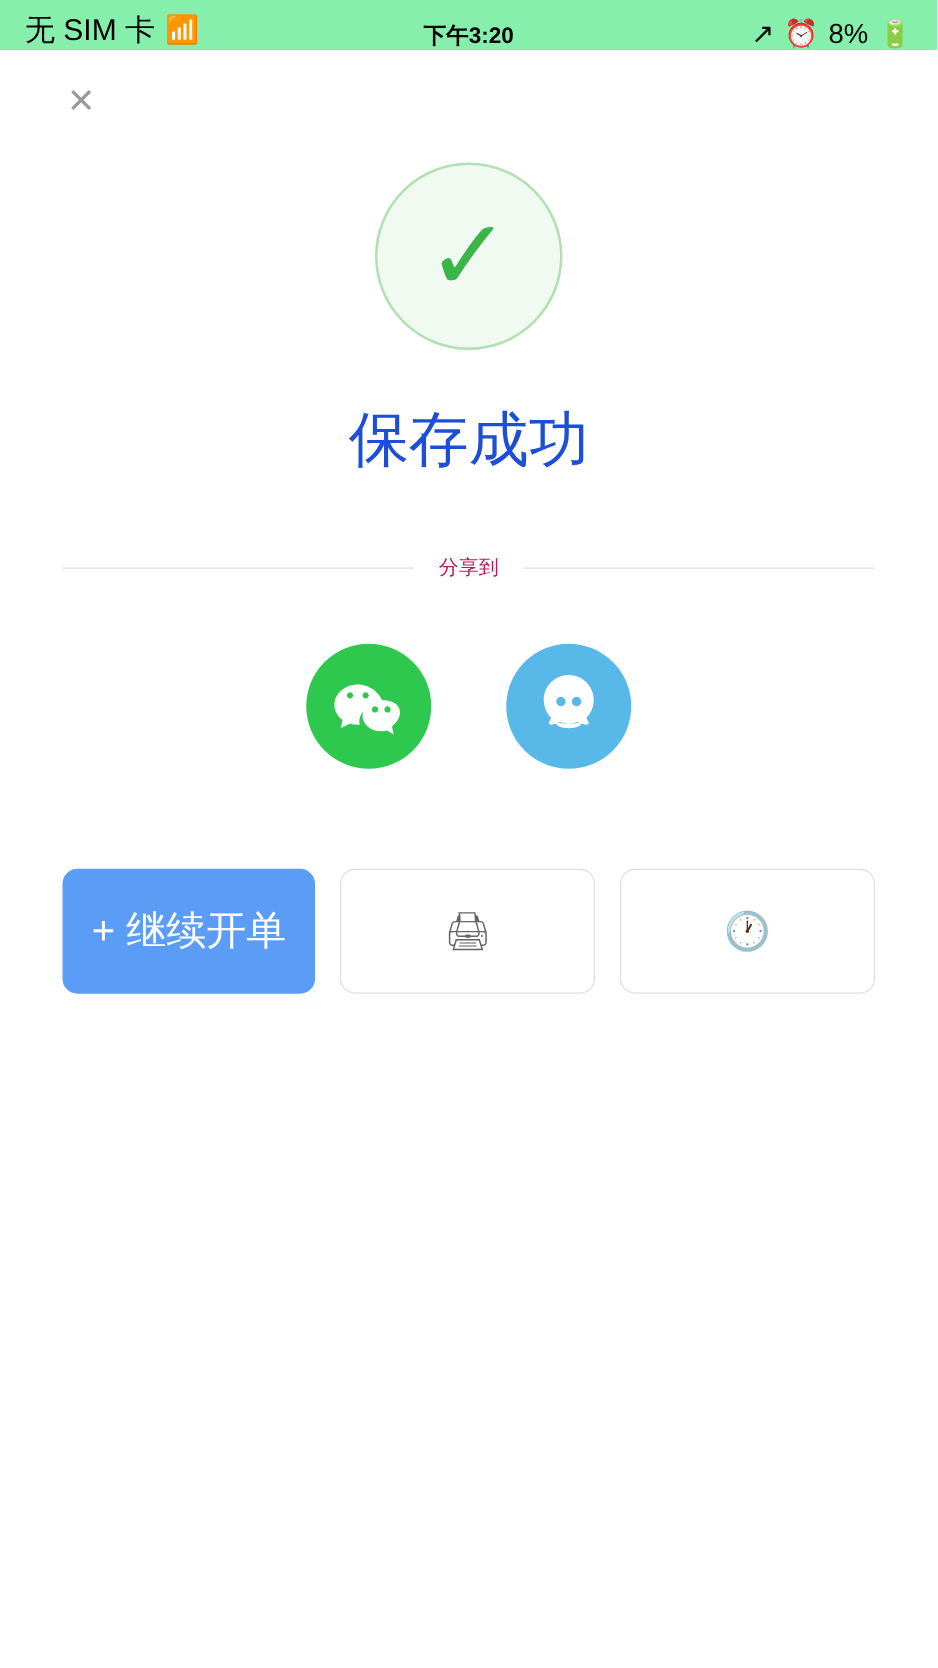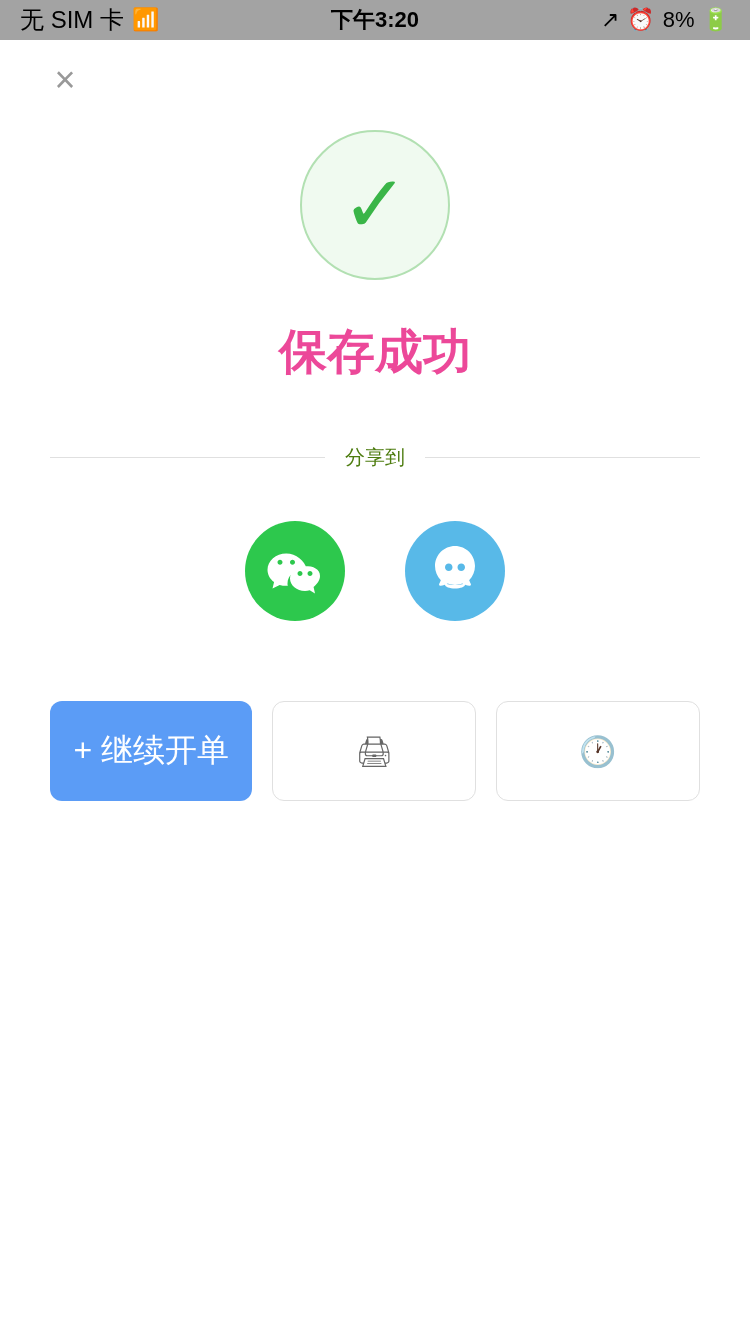--- a/index.html
+++ b/index.html
@@ -10,38 +10,38 @@
       min-height: 1334px;
       background: #ffffff;
       font-family: -apple-system, "PingFang SC", "Helvetica Neue", Arial, sans-serif;
       position: relative;
     }
 
     
     .status-bar {
       width: 100%;
       height: 40px;
-      background: #a3a3a3;
-      display: flex;
-      align-items: center;
+      background: #86efac;
+      display: flex;
+      align-items: flex-end;
       justify-content: space-between;
       padding: 0 20px;
     }
 
     .status-left {
       font-size: 24px;
       font-weight: 500;
       color: #000;
       display: flex;
       align-items: center;
       gap: 8px;
     }
 
     .status-center {
-      font-size: 22px;
+      font-size: 18px;
       font-weight: 600;
       color: #000;
       position: absolute;
       left: 50%;
       transform: translateX(-50%);
     }
 
     .status-right {
       display: flex;
       align-items: center;
@@ -96,44 +96,44 @@
 
     .checkmark {
       font-size: 80px;
       color: #3ab548;
       line-height: 1;
     }
 
     
     .success-title {
       font-size: 48px;
-      font-weight: 700;
-      color: #ec4899;
+      font-weight: 400;
+      color: #1d4ed8;
       margin-bottom: 60px;
       text-align: right;
     }
 
     
     .share-divider {
       width: 650px;
       display: flex;
       align-items: center;
       gap: 20px;
       margin-bottom: 50px;
     }
 
     .divider-line {
       flex: 1;
       height: 1px;
       background: #e0e0e0;
     }
 
     .divider-label {
-      font-size: 20px;
-      color: #4d7c0f;
+      font-size: 16px;
+      color: #be185d;
       white-space: nowrap;
     }
 
     
     .share-icons {
       display: flex;
       gap: 60px;
       margin-bottom: 80px;
     }
 

